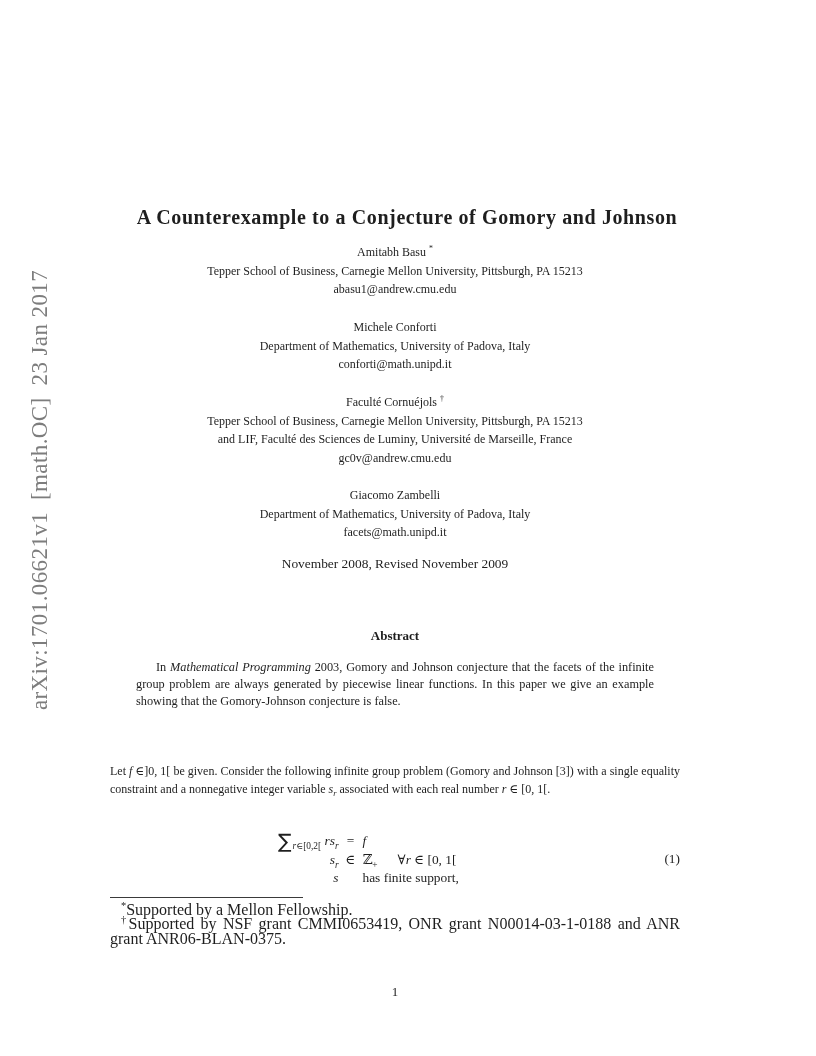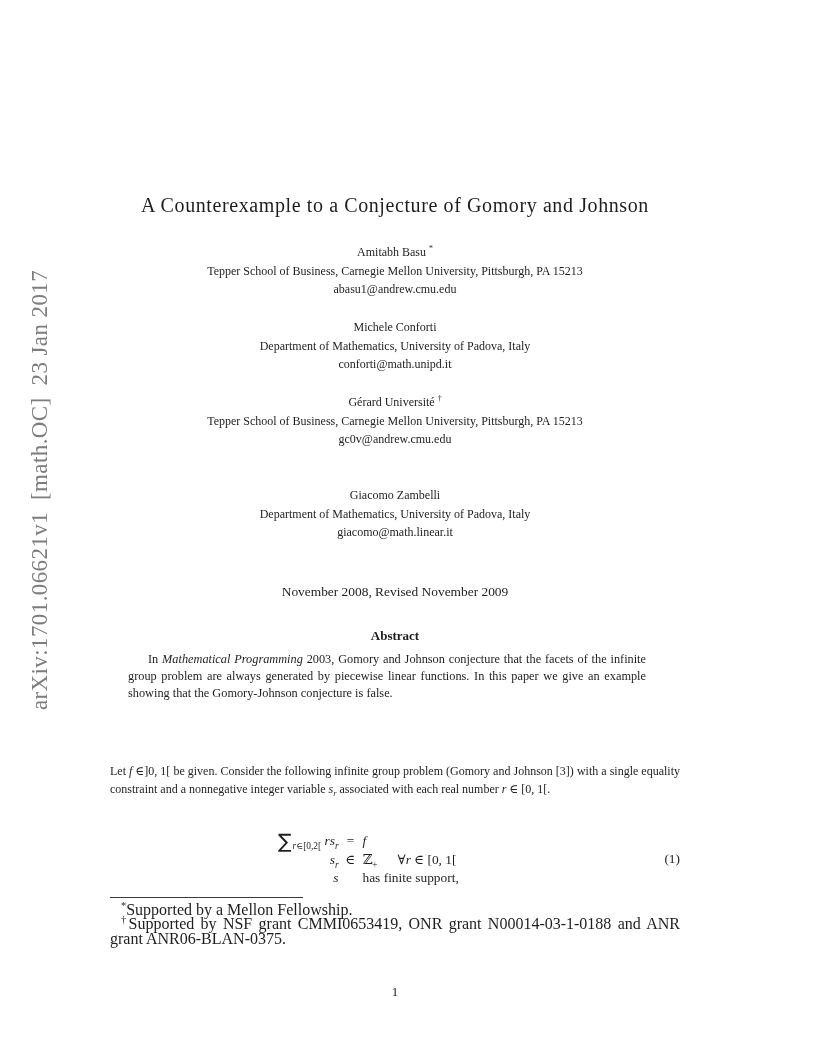--- a/index.html
+++ b/index.html
@@ -27,21 +27,21 @@
   }
 
   .b-title{top:194px;font-size:20px;letter-spacing:0.6px;}
 
   .auth .ln{line-height:18.5px;font-size:12px;}
   .auth sup{margin-left:3px;}
   .b-auth1{top:243px;}
   .b-auth2{top:318px;}
   .b-auth3{top:393px;}
   .b-auth4{top:486px;}
-  .b-date{top:584px;font-size:13.4px;}
+  .b-date{top:556px;font-size:13.4px;}
 
   .b-absh{top:628px;font-size:13px;font-weight:bold;}
   .b-abst{
     top:651px;left:128px;width:518px;text-align:justify;
     font-size:12.3px;line-height:17.2px;text-indent:20px;
   }
 
   .b-sec{top:719px;text-align:left;font-size:19px;font-weight:bold;}
   .sec-num{display:inline-block;margin-right:15px;}
 
@@ -63,50 +63,51 @@
   .b-fn2{top:916px;}
   .b-pageno{top:984px;font-size:13px;}
 </style>
 </head>
 <body>
 
 <div class="page">
 
   <div class="stamp">arXiv:1701.06621v1 [math.OC] 23 Jan 2017</div>
 
-  <h1 class="blk b-title" style="margin:0;font-weight:normal;">A Counterexample to a Conjecture of Gomory and Johnson</h1>
+  <h1 class="blk b-title" style="margin:12px;font-weight:bold;">A Counterexample to a Conjecture of Gomory and Johnson</h1>
 
   <div class="blk auth b-auth1">
     <div class="ln"><span>Amitabh Basu</span><sup>*</sup></div>
     <div class="ln">Tepper School of Business, Carnegie Mellon University, Pittsburgh, PA 15213</div>
     <div class="ln">abasu1@andrew.cmu.edu</div>
   </div>
 
   <div class="blk auth b-auth2">
     <div class="ln"><span>Michele Conforti</span></div>
     <div class="ln">Department of Mathematics, University of Padova, Italy</div>
     <div class="ln">conforti@math.unipd.it</div>
   </div>
 
   <div class="blk auth b-auth3">
-    <div class="ln"><span>Gérard Université</span><sup>†</sup></div>
+    <div class="ln"><span>Faculté Cornuéjols</span><sup>†</sup></div>
     <div class="ln">Tepper School of Business, Carnegie Mellon University, Pittsburgh, PA 15213</div>
+    <div class="ln">and LIF, Faculté des Sciences de Luminy, Université de Marseille, France</div>
     <div class="ln">gc0v@andrew.cmu.edu</div>
   </div>
 
   <div class="blk auth b-auth4">
     <div class="ln"><span>Giacomo Zambelli</span></div>
     <div class="ln">Department of Mathematics, University of Padova, Italy</div>
-    <div class="ln">giacomo@math.linear.it</div>
+    <div class="ln">facets@math.unipd.it</div>
   </div>
 
   <div class="blk b-date">November 2008, Revised November 2009</div>
 
   <div class="blk b-absh">Abstract</div>
-  <p class="blk b-abst" style="margin:0;"><span>In </span><span class="it">Mathematical Programming</span><span> 2003, Gomory and Johnson conjecture that the facets of the infinite group problem are always generated by piecewise linear functions. In this paper we give an example showing that the Gomory-Johnson conjecture is false.</span></p>
+  <p class="blk b-abst" style="margin:8px;"><span>In </span><span class="it">Mathematical Programming</span><span> 2003, Gomory and Johnson conjecture that the facets of the infinite group problem are always generated by piecewise linear functions. In this paper we give an example showing that the Gomory-Johnson conjecture is false.</span></p>
 
 
   <p class="blk b-par" style="margin:0;"><span>Let </span><span class="it">f</span><span> ∈]0, 1[ be given. Consider the following infinite group problem (Gomory and Johnson [3]) with a single equality constraint and a nonnegative integer variable </span><span class="it">s</span><sub class="it">r</sub><span> associated with each real number </span><span class="it">r</span><span> ∈ [0, 1[.</span></p>
 
   <div class="blk b-eq">
     <table class="eq-table">
       <tbody>
           <tr>
         <td class="lhs"><span class="sum">∑</span><sub class="it">r</sub><sub>∈[0,2[</sub><span> </span><span class="it">rs</span><sub class="it">r</sub></td>
         <td class="rel"><span>=</span></td>

